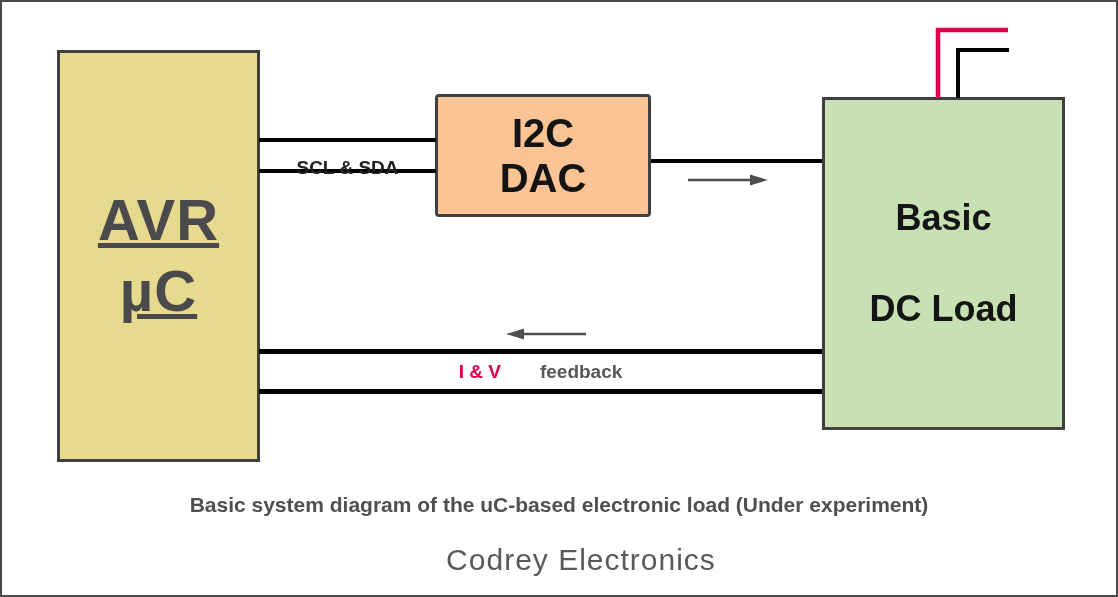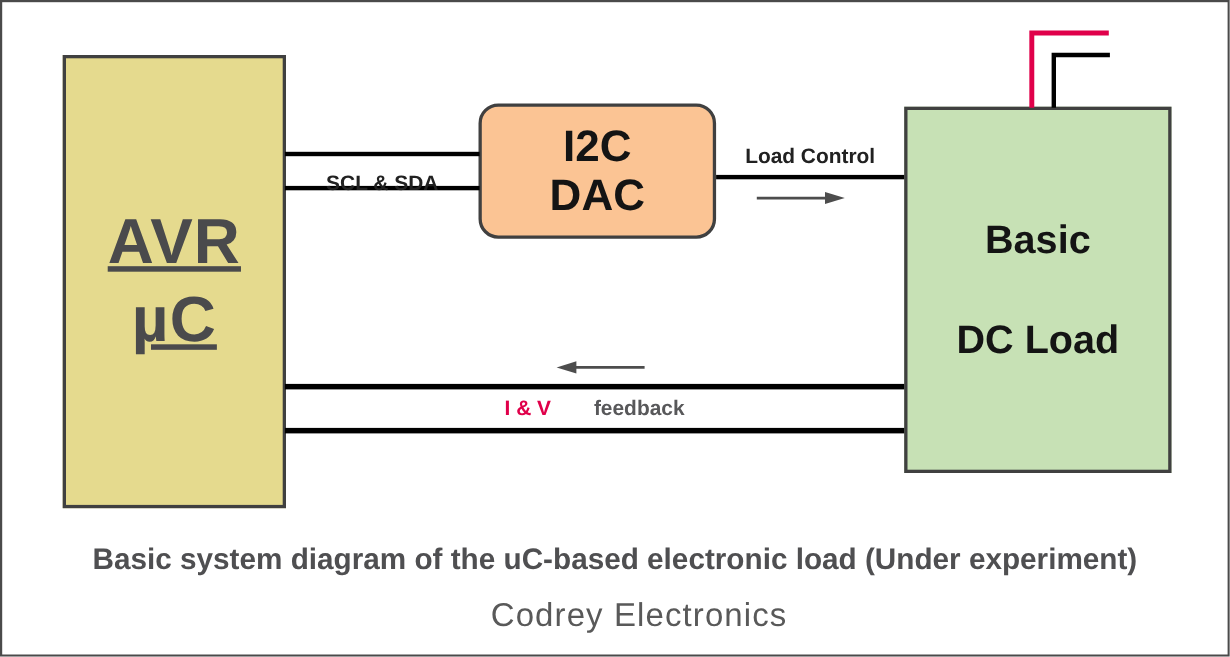--- a/index.html
+++ b/index.html
@@ -32,21 +32,21 @@
     left: 55px; top: 48px;
     width: 203px; height: 412px;
     font-size: 58px;
     line-height: 1.22;
     color: #4a4a4c;
     letter-spacing: 1px;
   }
   .block-dac {
     left: 433px; top: 92px;
     width: 216px; height: 123px;
-    border-radius: 18px;
+    border-radius: 4px;
     font-size: 40px;
     line-height: 1.12;
     color: #141414;
   }
   .block-load {
     left: 820px; top: 95px;
     width: 243px; height: 333px;
     font-size: 36px;
     line-height: 1.17;
     color: #141414;
@@ -69,21 +69,21 @@
   .arrow-svg, .wire-svg {
     position: absolute;
     overflow: visible;
   }
   .caption {
     position: absolute;
     left: 0; right: 0;
     top: 491px;
     text-align: center;
     font-weight: bold;
-    font-size: 27px;
+    font-size: 21px;
     color: #4f4f51;
   }
   .brand {
     position: absolute;
     left: 0; right: 0;
     top: 541px;
     text-align: center;
     font-weight: 400;
     font-size: 30px;
     letter-spacing: 1px;
@@ -109,21 +109,20 @@
   <div class="block block-load" style="background: rgb(199, 225, 181);">
     <span>Basic</span>
     <span>DC Load</span>
   </div>
 
   <div class="busline" style="left:257px; top:136px; width:177px; height:4px;"></div>
   <div class="busline" style="left:257px; top:167px; width:177px; height:4px;"></div>
   <div class="bus-label" style="left:257px; top:151px; width:177px; height:29px;">SCL &amp; SDA</div>
 
   <div class="busline" style="left:649px; top:157px; width:171px; height:4px;"></div>
-  <div class="bus-label" style="left:649px; top:128px; width:171px; height:26px;">Load Control</div>
   <svg class="arrow-svg" style="left:682px; top:170px;" width="88" height="16">
     <line x1="4" y1="8" x2="68" y2="8" stroke-width="2.5" stroke="#4d4d4d"></line>
     <polygon points="66,2.5 84,8 66,13.5" fill="#4d4d4d"></polygon>
   </svg>
 
   <div class="busline" style="left:257px; top:347px; width:563px; height:5px;"></div>
   <div class="busline" style="left:257px; top:387px; width:563px; height:5px;"></div>
   <div class="bus-label" style="left:257px; top:352px; width:563px; height:35px;">
     <span style="color: rgb(224, 0, 74);">I &amp; V</span>
       <span style="color:#58585a;margin-left:39px;"> feedback</span>

